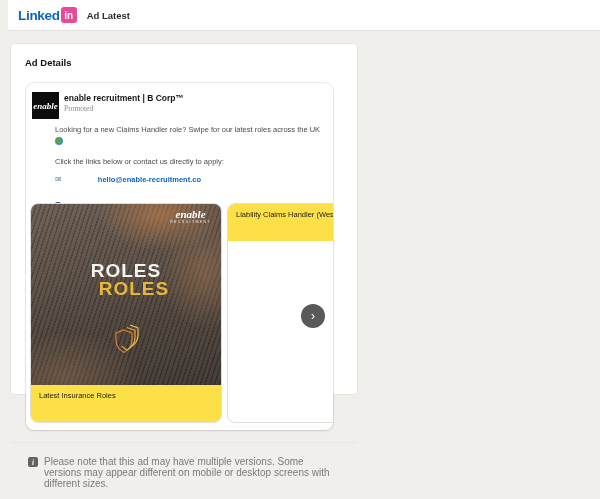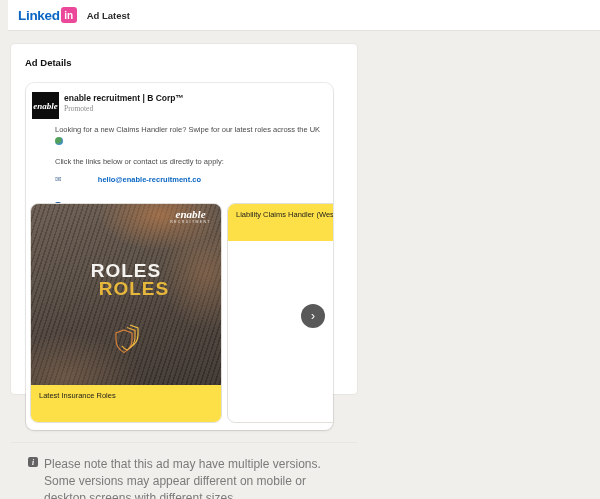--- a/index.html
+++ b/index.html
@@ -121,21 +121,21 @@
   .note {
     position:absolute; left:0; top:398px; width:346px; height:48px;
     border-top:1px solid #e8e6e2; padding:13px 14px 0 17px;
     display:flex; gap:6px;
   }
   .info-icon {
     flex:none; width:10px; height:10px; margin-top:1px; border-radius:2px; background:#636363;
     color:#fff; font-family:"Liberation Serif", serif; font-style:italic; font-weight:bold; font-size:7.5px;
     display:flex; align-items:center; justify-content:center;
   }
-  .note-text { font-size:12px; line-height:17px; color:#7a7a7a; width:292px; }
+  .note-text { font-size:10px; line-height:11px; color:#7a7a7a; width:292px; }
 
   
   .megaphone { width:13px; height:13px; }
 </style>
 </head>
 <body>
 
 <div class="stage">
 
   <div class="header">

